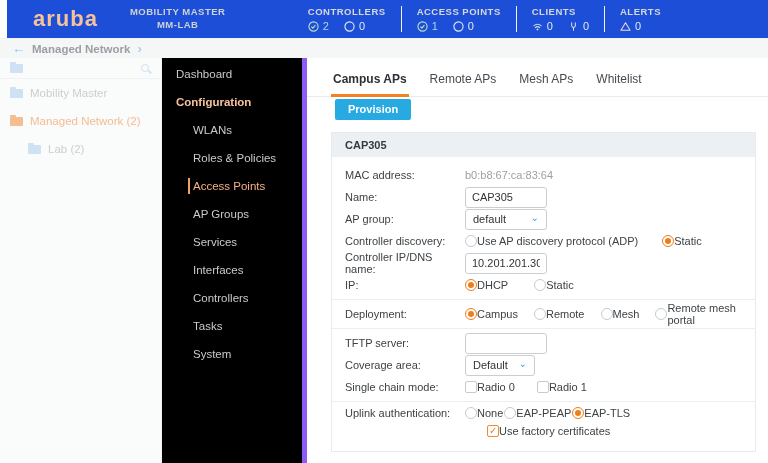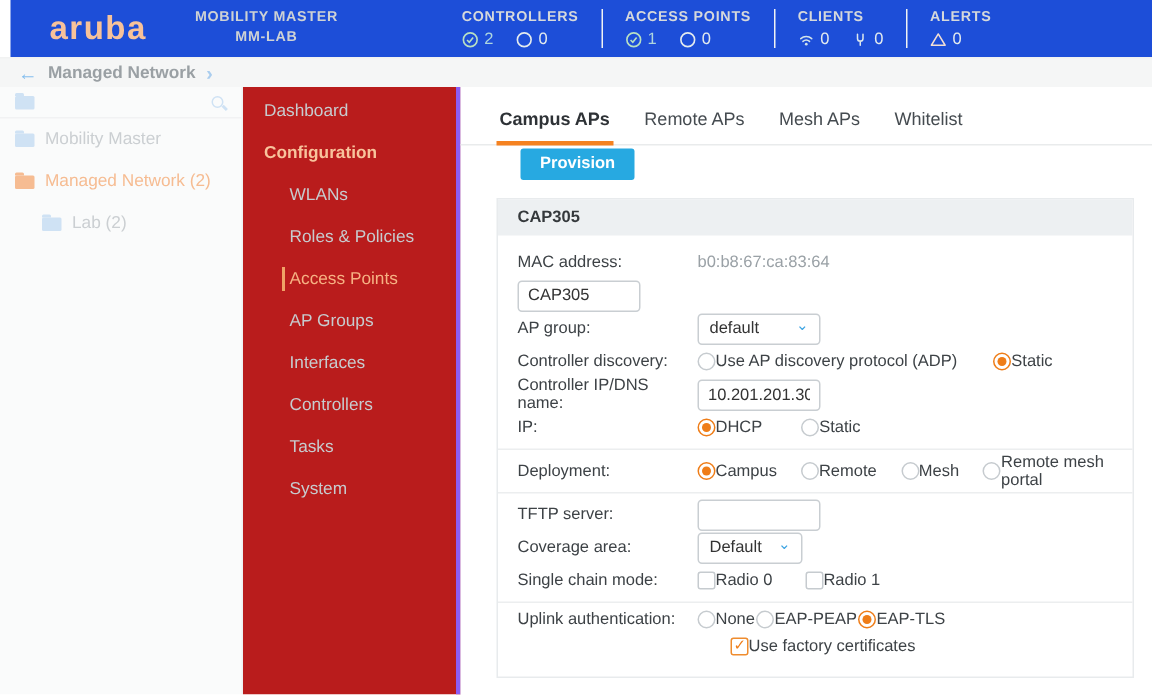--- a/index.html
+++ b/index.html
@@ -39,35 +39,35 @@
   .tree-item.indent { padding-left:28px; }
   .tree-item.active { color:#f6bc92; }
   .folder { position:relative; width:13px; height:9px; background:#cfe2f4; border-radius:1px; flex-shrink:0; }
   .folder::before { content:""; position:absolute; top:-2px; left:0; width:6px; height:2px;
     background:inherit; border-radius:1px 1px 0 0; }
   .folder.open { background:#f6bc92; }
   .search-icon { width:8px; height:8px; border:1.5px solid #cfe2f4; border-radius:50%; position:relative; }
   .search-icon::after { content:""; position:absolute; width:4px; height:1.5px;
     background:#cfe2f4; transform:rotate(45deg); right:-4px; bottom:-1px; }
 
-  .menu { width:145px; background:#b91c1c; border-right:3px solid #8b5cf6; padding-top:2px; flex-shrink:0; }
+  .menu { width:145px; background:#000000; border-right:5px solid #8b5cf6; padding-top:2px; flex-shrink:0; }
   .menu-item { height:28px; display:flex; align-items:center; padding-left:14px;
     color:#c7cbce; font-size:11.5px; position:relative; }
   .menu-item.indent { padding-left:31px; }
   .menu-item.section-active { color:#f8c39c; font-weight:bold; }
   .menu-item.active { color:#f6b183; }
   .menu-item.active::before { content:""; position:absolute; left:26px; top:6px;
     width:2px; height:16px; background:#f0a266; }
 
   
   .content { flex:1; background:#fff; }
   .tabs { display:flex; gap:19px; padding-left:24px; margin-top:10px; border-bottom:1px solid #e9ebec; }
   .tab { padding:4px 2px 8px; font-size:12px; color:#454b50; cursor:default; }
   .tab.active { font-weight:bold; color:#2e3236; border-bottom:3px solid #f58220; margin-bottom:-1px; }
-  .provision-btn { margin:2px 0 0 40px; background:#27a9e1; color:#fff; font-weight:bold;
+  .provision-btn { margin:2px 0 0 28px; background:#27a9e1; color:#fff; font-weight:bold;
     font-size:11px; padding:4px 13px 5px; border:none; border-radius:2px; cursor:pointer;
     font-family:"Liberation Sans",sans-serif; }
 
   .panel { margin:12px 0 0 24px; width:425px; border:1px solid #e8ebed; background:#fff; }
   .panel-head { background:#edf0f2; padding:6px 13px; font-weight:bold; font-size:11px;
     color:#35393c; }
   .panel-body { padding:8px 13px; }
   .frow { display:flex; align-items:center; height:20px; margin-bottom:2px; }
   .flabel { width:120px; flex-shrink:0; color:#3d4246; }
   .fval { color:#9aa1a6; }
@@ -219,20 +219,21 @@
     </div>
   </div>
 
   <div class="menu">
     <div class="menu-item">Dashboard</div>
     <div class="menu-item section-active">Configuration</div>
     <div class="menu-item indent">WLANs</div>
     <div class="menu-item indent">Roles &amp; Policies</div>
     <div class="menu-item indent active">Access Points</div>
     <div class="menu-item indent">AP Groups</div>
+    <div class="menu-item indent">Services</div>
     <div class="menu-item indent">Interfaces</div>
     <div class="menu-item indent">Controllers</div>
     <div class="menu-item indent">Tasks</div>
     <div class="menu-item indent">System</div>
   </div>
 
   <div class="content">
     <div class="tabs">
       <div class="tab active">Campus APs</div>
       <div class="tab">Remote APs</div>
@@ -245,20 +246,21 @@
     <div class="panel">
       <div class="panel-head">CAP305</div>
       <div class="panel-body">
 
         <div class="frow">
           <span class="flabel">MAC address:</span>
           <span class="fval">b0:b8:67:ca:83:64</span>
         </div>
 
         <div class="frow">
+          <span class="flabel">Name:</span>
           <input class="text-input" type="text" value="CAP305" style="">
         </div>
 
         <div class="frow">
           <span class="flabel">AP group:</span>
           <div class="select">
             <span>default</span>
             <span class="chev">⌄</span>
           </div>
         </div>

